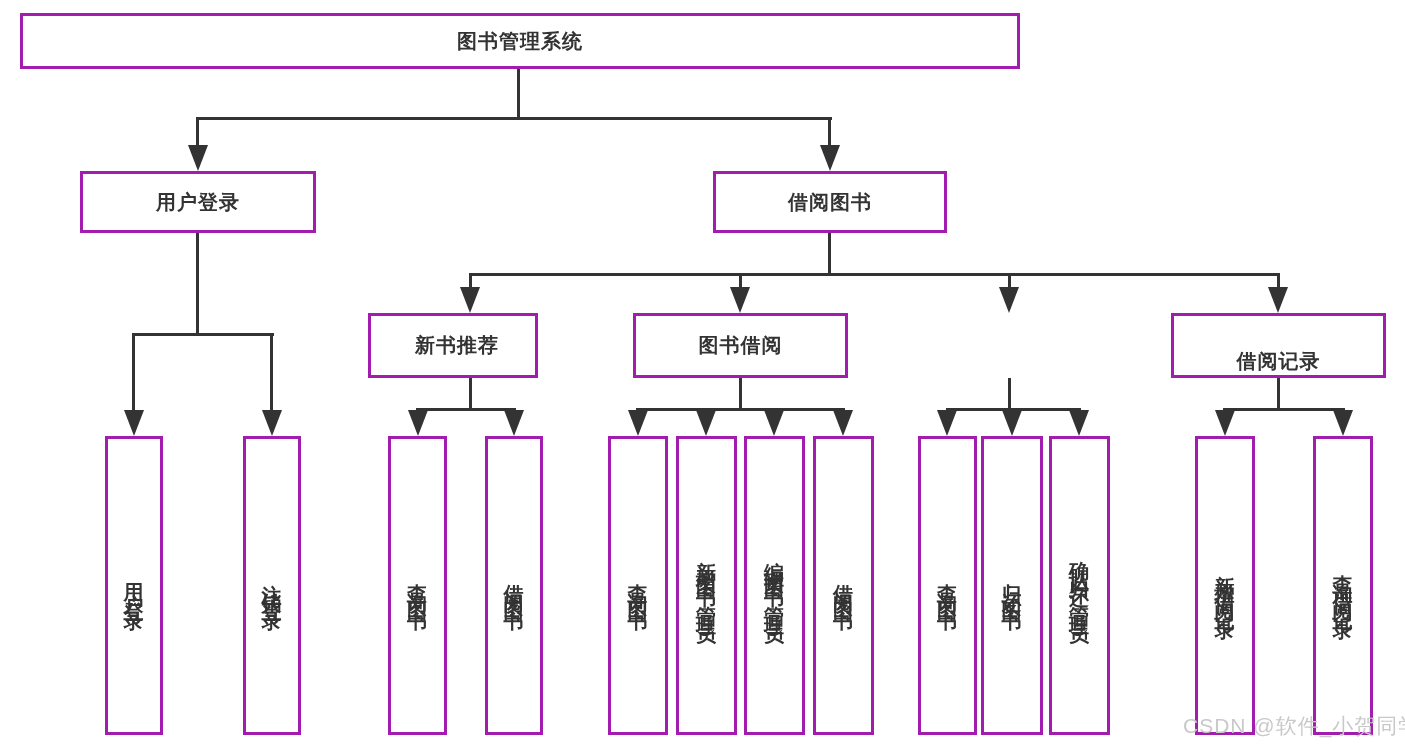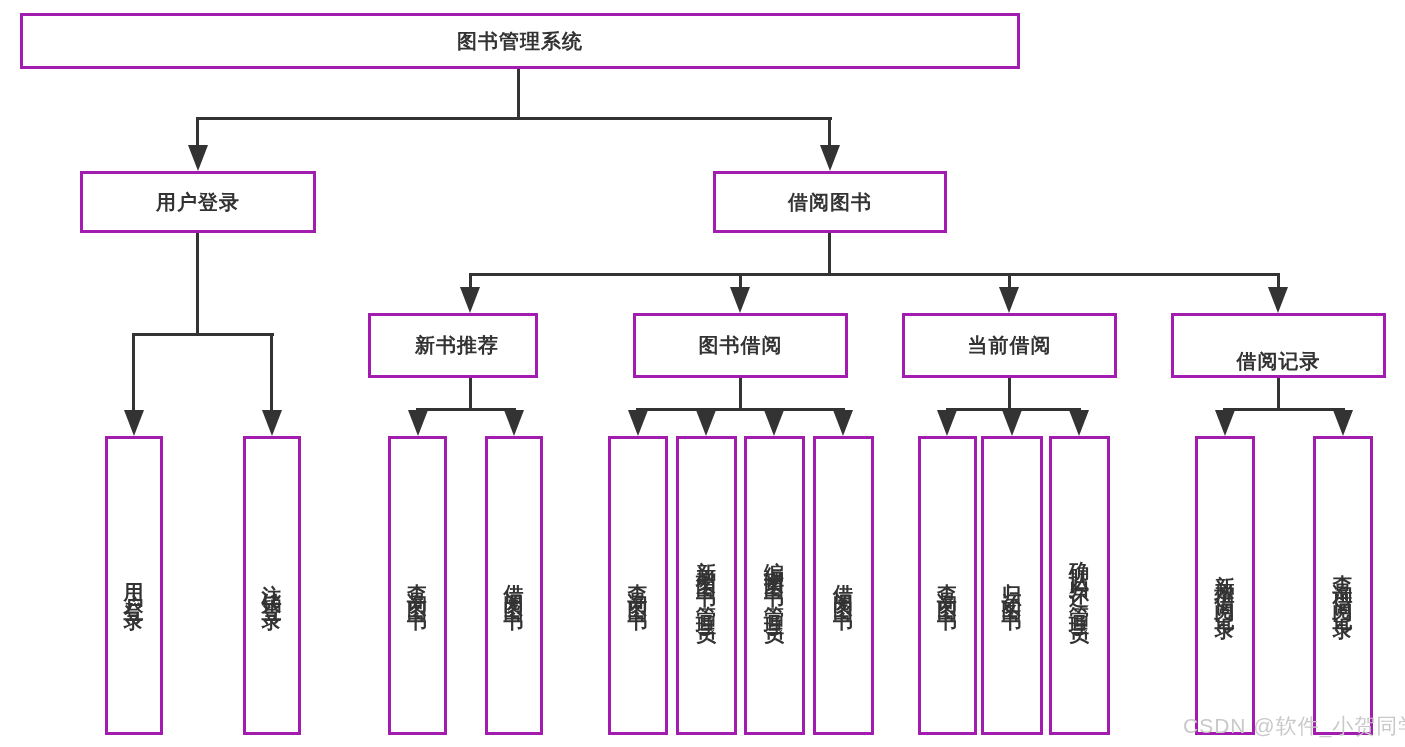--- a/index.html
+++ b/index.html
@@ -74,23 +74,20 @@
   <div class="ah" style="left:730px; top:287px;"></div>
   <div class="ah" style="left:999px; top:287px;"></div>
   <div class="ah" style="left:1268px; top:287px;"></div>
 
   <div class="box" style="left:368px; top:313px; width:170px; height:65px;padding-left:8px;">
     <span class="hlabel">新书推荐</span>
   </div>
   <div class="box" style="left:633px; top:313px; width:215px; height:65px;">
     <span class="hlabel">图书借阅</span>
   </div>
-  <div class="box" style="left:902px; top:313px; width:215px; height:65px;">
-    <span class="hlabel">当前借阅</span>
-  </div>
   <div class="box" style="left:1171px; top:313px; width:215px; height:65px;align-items:flex-end;">
     <span class="hlabel">借阅记录</span>
   </div>
 
   <div class="lv" style="left:469px; top:378px; height:33px;"></div>
   <div class="lh" style="left:416px; top:408px; width:100px;"></div>
   <div class="ah" style="left:408px; top:410px;"></div>
   <div class="ah" style="left:504px; top:410px;"></div>
 
   <div class="lv" style="left:739px; top:378px; height:33px;"></div>

